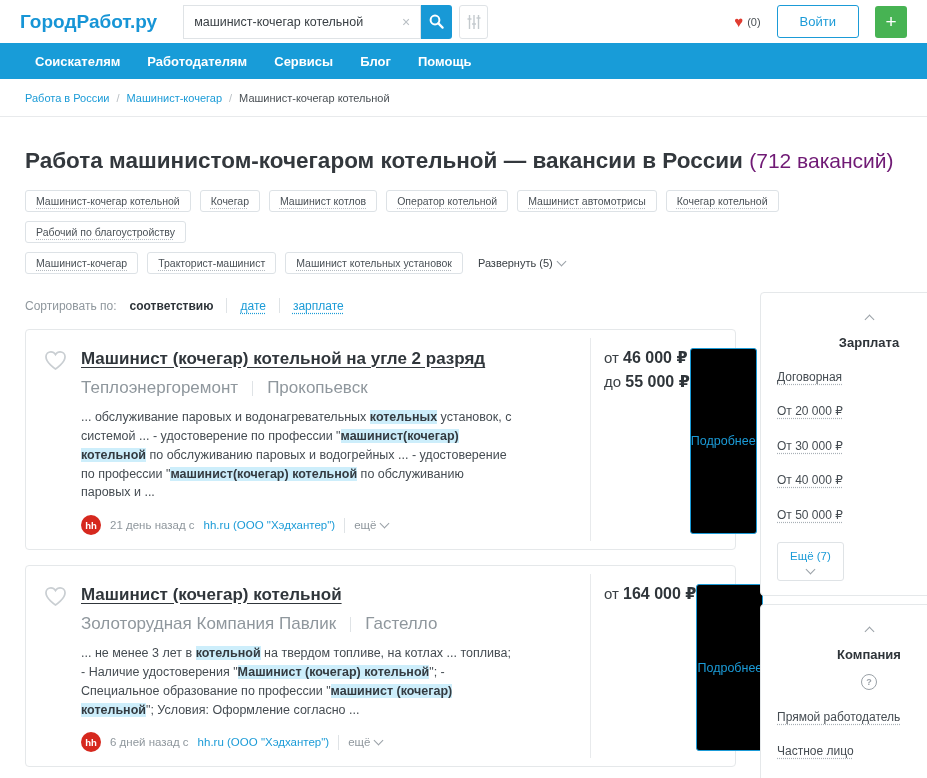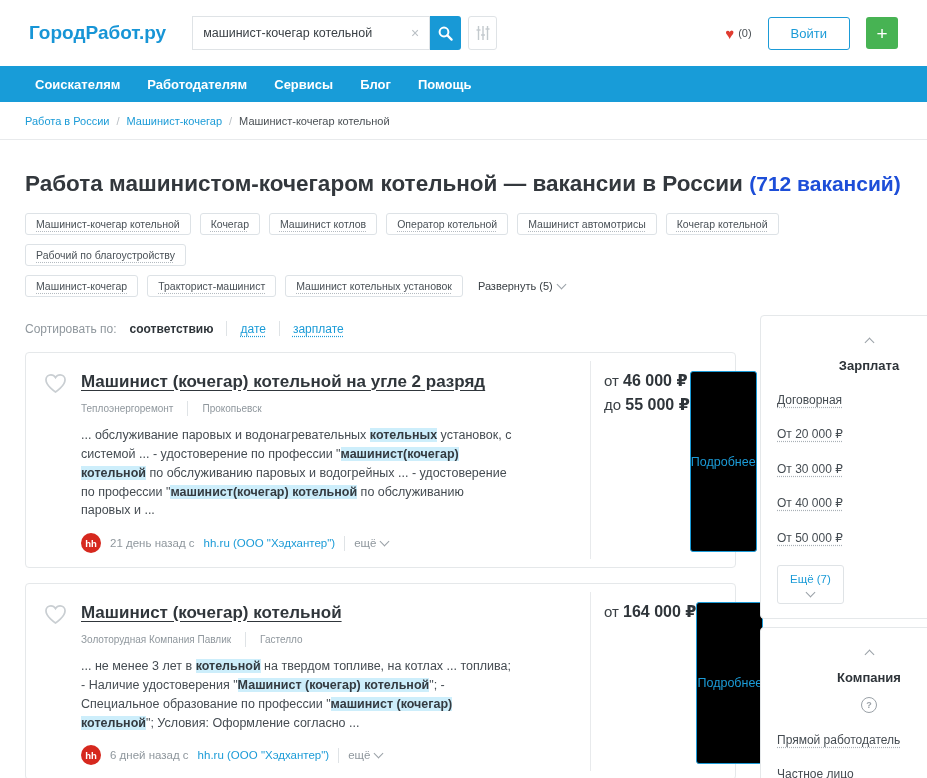--- a/index.html
+++ b/index.html
@@ -3,21 +3,21 @@
 <meta charset="utf-8">
 <style>
   html,body{margin:0;padding:0;}
   body{
     width:927px;height:778px;overflow:hidden;background:#fff;
     font-family:"Liberation Sans","DejaVu Sans",sans-serif;color:#3a4045;
   }
   .page{width:927px;position:relative;}
 
   
-  .hdr{height:66px;display:flex;align-items:center;padding:0 29px;box-sizing:border-box;}
+  .hdr{height:43px;display:flex;align-items:center;padding:0 20px;box-sizing:border-box;}
   .logo{font-size:19px;font-weight:700;color:#1795d6;margin-right:26px;cursor:pointer;white-space:nowrap;}
   .searchbar{display:flex;height:34px;align-items:stretch;}
   .loc{display:flex;align-items:center;gap:6px;border:1px solid #dfe3e6;border-right:none;
        border-radius:3px 0 0 3px;padding:0 10px;cursor:pointer;background:#fff;}
   .loc-label{font-size:12.5px;color:#3a4045;}
   .inp-wrap{display:flex;align-items:center;border:1px solid #dfe3e6;width:238px;padding:0 8px;box-sizing:border-box;background:#fff;}
   .inp-wrap input{border:none;outline:none;font-size:12.5px;color:#3a4045;width:100%;
        font-family:"Liberation Sans","DejaVu Sans",sans-serif;}
   .clear-x{color:#b9bfc4;font-size:14px;cursor:pointer;padding:0 2px;line-height:1;}
   .search-btn{width:31px;background:#1899d6;border:none;border-radius:0 3px 3px 0;display:flex;
@@ -39,21 +39,21 @@
 
   
   .crumbs{padding:13px 25px 12px;font-size:11px;display:flex;gap:7px;align-items:center;}
   .crumbs a{color:#1b9bd7;text-decoration:none;cursor:pointer;}
   .crumb-sep{color:#b9bfc4;}
   .crumb-cur{color:#4a5055;}
   .hdr-divider{border:none;border-top:1px solid #e8eaec;margin:0;}
 
   
   h1.title{margin:30px 25px 16px;font-size:22.5px;font-weight:700;color:#33383d;line-height:1.2;}
-  .title-count{font-weight:700;color:#1d4ed8;font-size:21px;}
+  .title-count{font-weight:400;color:#701a75;font-size:21px;}
 
   
   .tags{margin:0 25px;}
   .tag-row{display:flex;flex-wrap:wrap;gap:9px;margin-bottom:9px;align-items:center;}
   .chip{border:1px solid #dde2e6;border-radius:3px;padding:4px 10px;font-size:10.5px;color:#4a5157;
        cursor:pointer;background:#fff;}
   .chip span{text-decoration:underline dotted #b4bac0;text-underline-offset:3px;}
   .expand{font-size:11px;color:#3a4045;display:flex;align-items:center;gap:5px;cursor:pointer;margin-left:6px;}
 
   
@@ -68,21 +68,21 @@
   .sort-link{color:#1b9bd7;text-decoration:underline dotted;text-underline-offset:3px;cursor:pointer;}
   .vsep{width:1px;height:15px;background:#dfe3e6;}
 
   
   .card{border:1px solid #e5e8ea;border-radius:4px;display:flex;margin-bottom:15px;background:#fff;}
   .card-left{flex:1;display:flex;gap:13px;padding:17px 12px 14px 18px;min-width:0;}
   .heart-btn{width:24px;flex:none;color:#c9ced2;cursor:pointer;padding-top:3px;}
   .card-main{flex:1;min-width:0;}
   .job-title{font-size:17px;font-weight:700;color:#30363b;text-decoration:underline;
        text-underline-offset:3px;margin:1px 0 9px;line-height:1.25;cursor:pointer;display:inline-block;}
-  .company-row{display:flex;align-items:center;gap:14px;font-size:10px;color:#8f979d;}
+  .company-row{display:flex;align-items:center;gap:14px;font-size:17px;color:#8f979d;}
   .card-desc{font-size:12.5px;color:#454c52;line-height:1.5;margin-top:10px;max-width:432px;}
   .hl{background:#cdeefb;font-weight:700;color:#333a40;}
   .card-footer{display:flex;align-items:center;gap:9px;margin-top:13px;font-size:11.5px;color:#8f979d;}
   .hh-badge{width:20px;height:20px;border-radius:50%;background:#d6281e;color:#fff;font-weight:700;
        font-size:9.5px;display:flex;align-items:center;justify-content:center;flex:none;}
   .src-link{color:#1b9bd7;text-decoration:none;cursor:pointer;}
   .more-link{display:flex;align-items:center;gap:5px;cursor:pointer;color:#8f979d;}
   .card-right{width:145px;flex:none;box-sizing:border-box;border-left:1px solid #e8eaec;
        margin:8px 0;padding:10px 14px 7px 13px;display:flex;flex-direction:row;justify-content:space-between;}
   .salary-line{font-size:15px;color:#3a4045;margin-bottom:5px;white-space:nowrap;}

